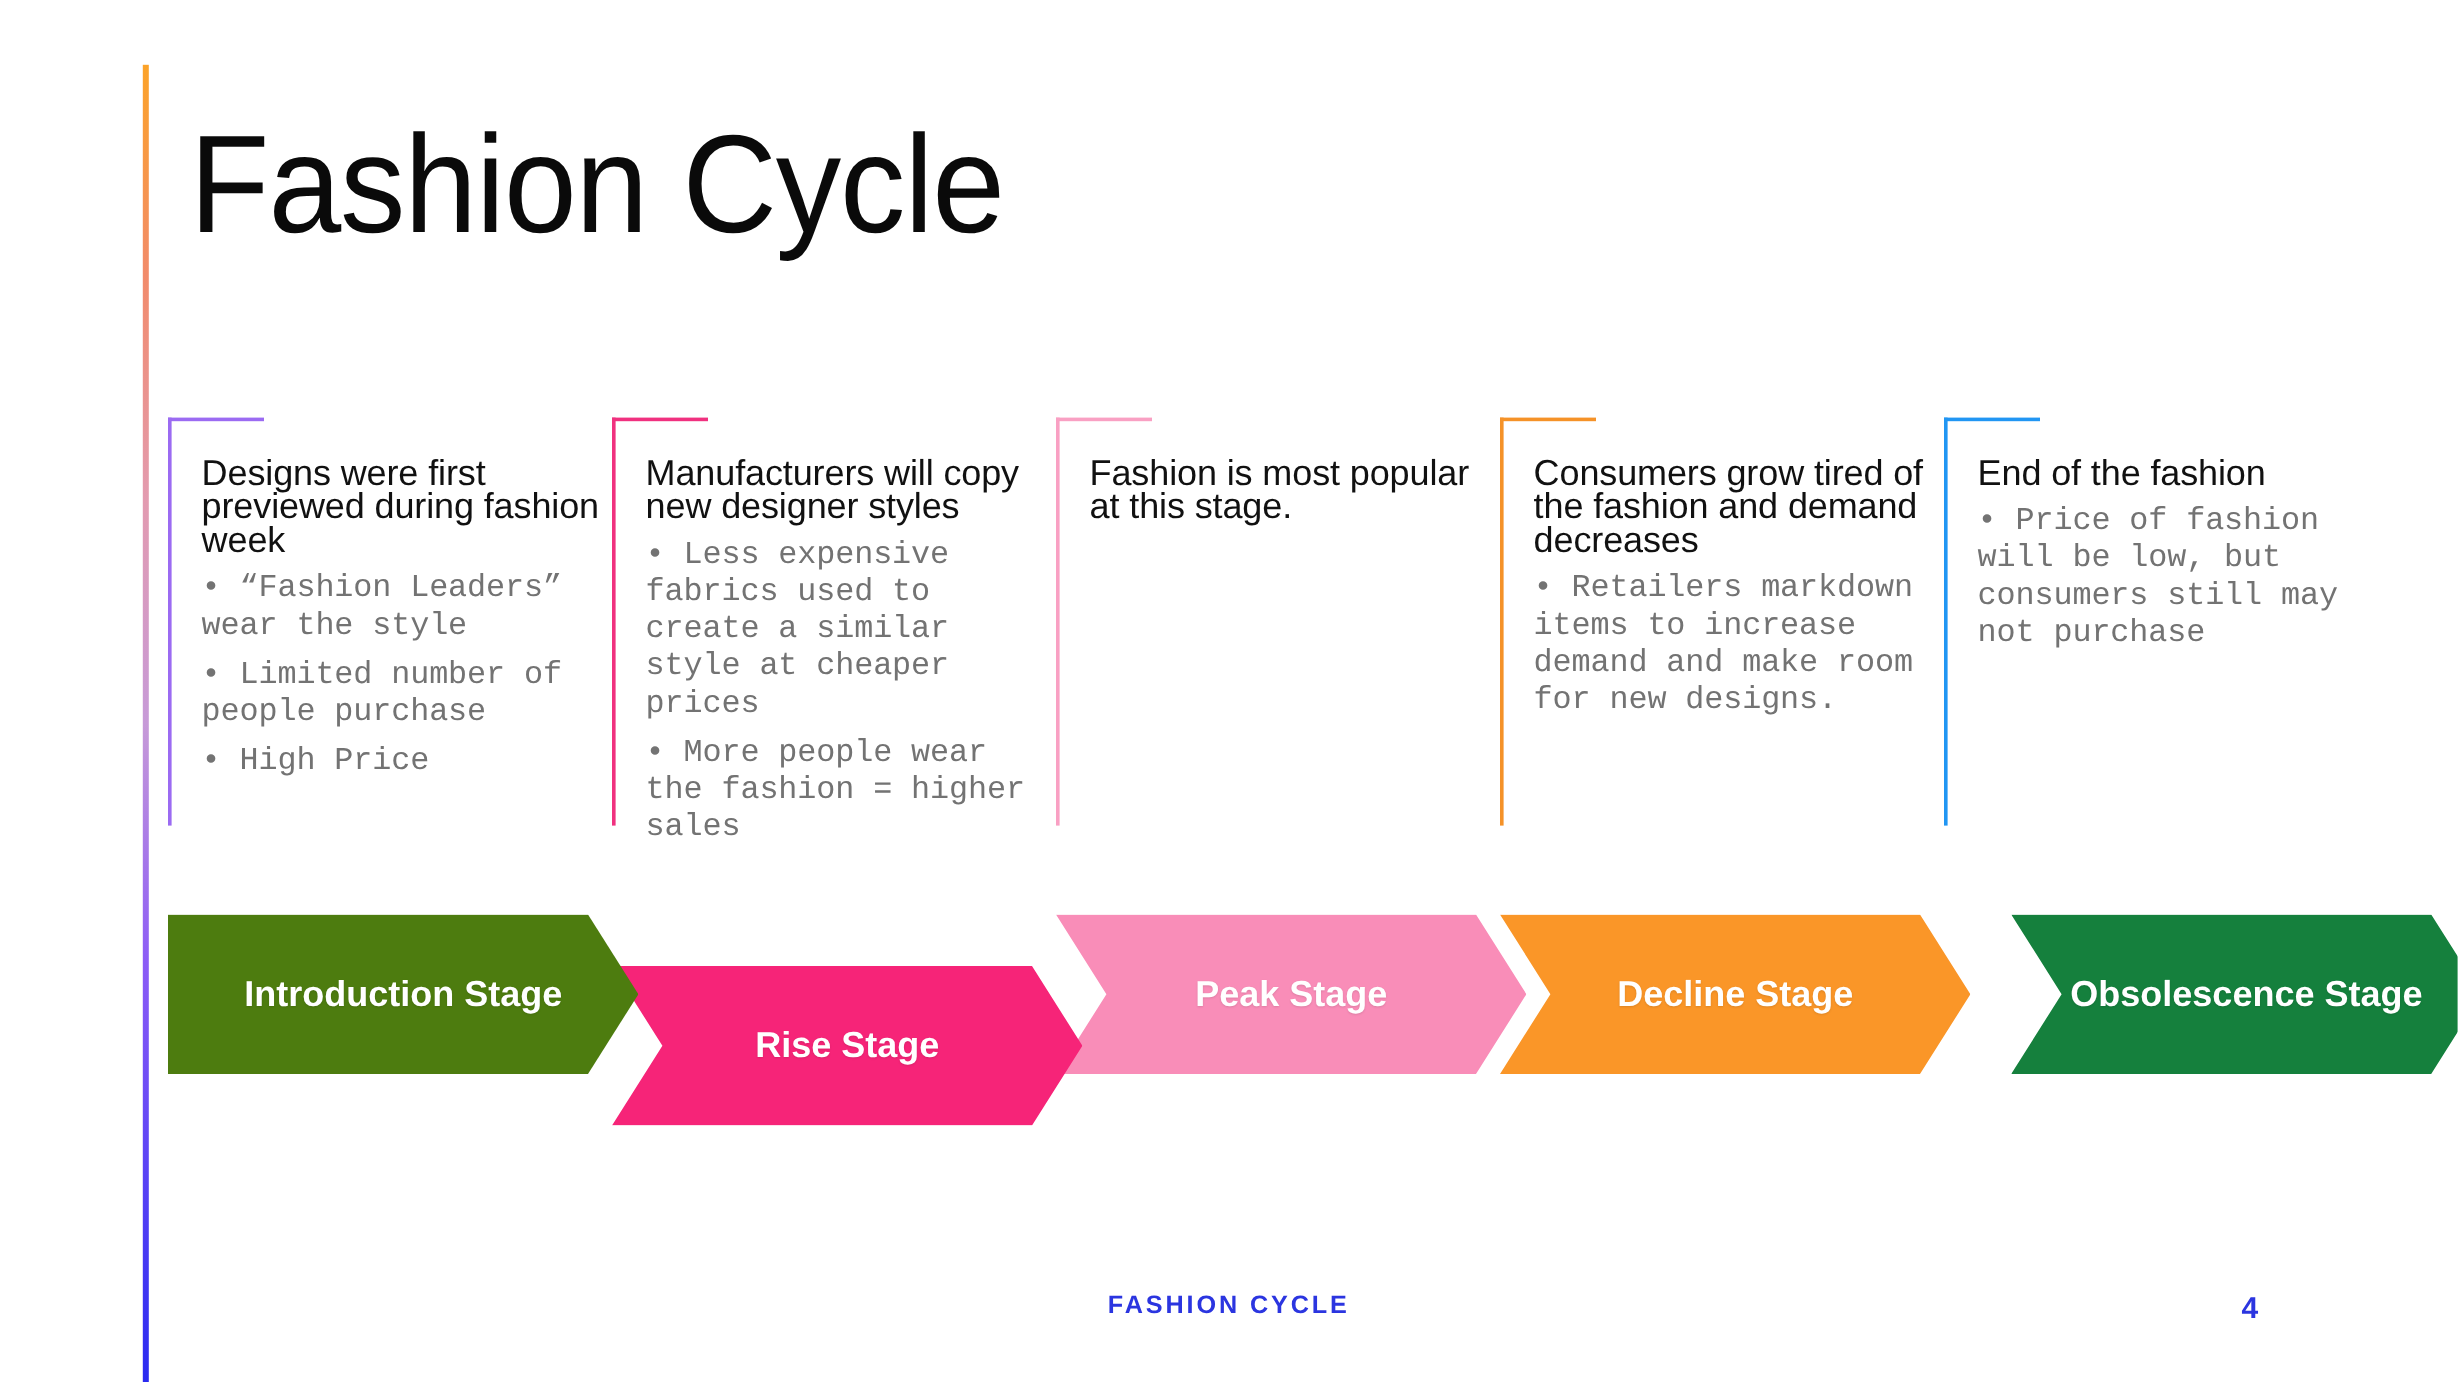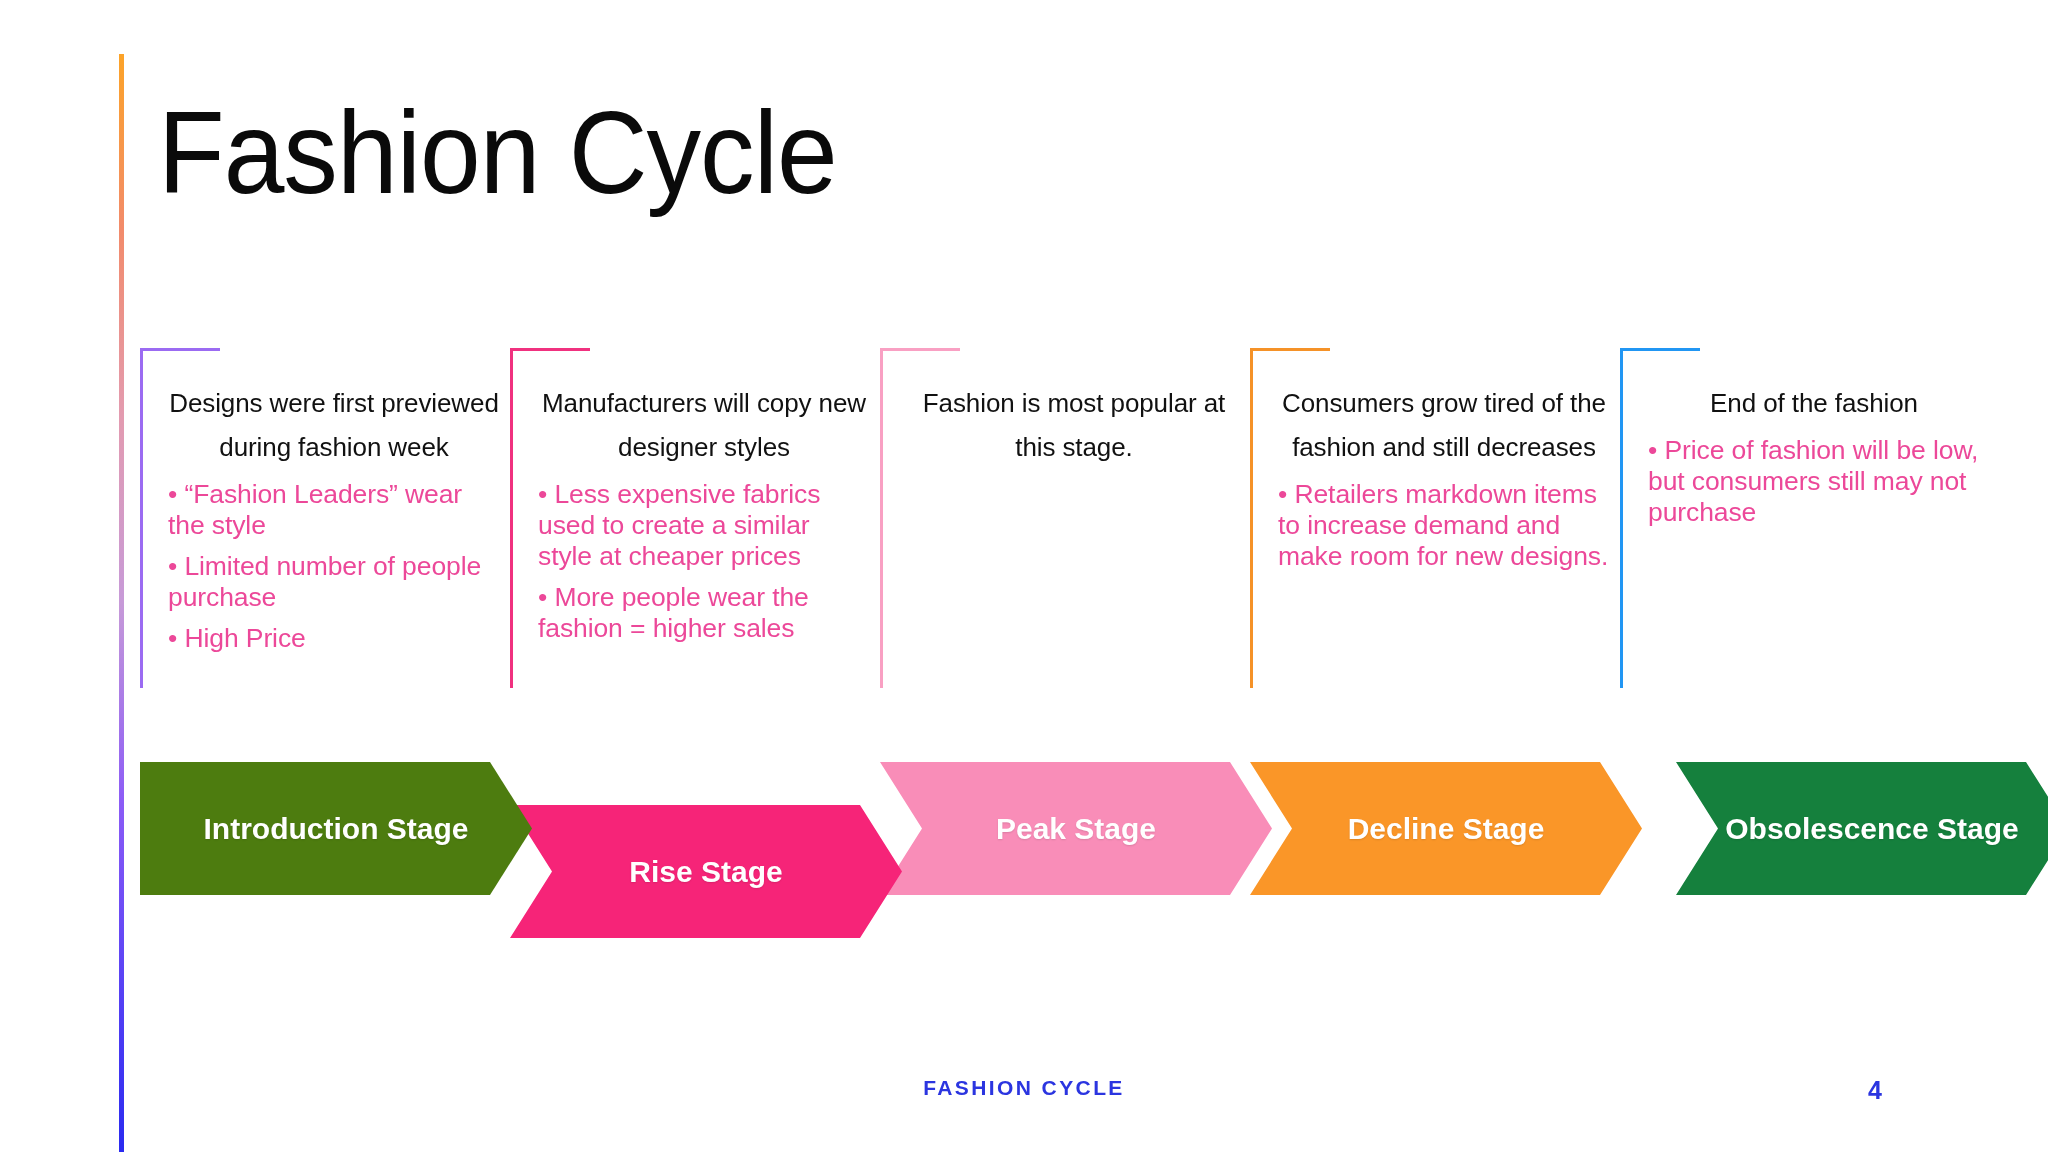--- a/index.html
+++ b/index.html
@@ -58,34 +58,34 @@
     width:80px; height:340px;
     border-left:3px solid currentColor;
     border-top:3px solid currentColor;
   }
   .col-body {
     position:absolute;
     left:28px; top:21px;
     width:332px;
   }
   .col-lead {
-    font-size:26px;
-    line-height:44px;
+    font-size:30px;
+    line-height:28px;
     color:#111;
     margin-bottom:10px;
     letter-spacing:-0.1px;
-    text-align:center;
   }
   .col-bullets { list-style:none; }
   .col-bullets li {
     font-size:26.5px;
     line-height:31px;
-    color:#ec4899;
+    color:#737373;
     margin-bottom:10px;
     letter-spacing:-0.1px;
+    font-family:Liberation Mono, monospace;
   }
 
   
   #chevron-band {
     position:absolute;
     left:140px; top:762px;
     width:1872px; height:133px;
   }
   .chevron {
     position:absolute;
@@ -155,21 +155,21 @@
     </div>
     <div class="column" style="left: 740px;">
       <div class="col-bracket" style="color: rgb(249, 160, 195);"></div>
       <div class="col-body">
         <p class="col-lead">Fashion is most popular at this stage.</p>
       </div>
     </div>
     <div class="column" style="left: 1110px;">
       <div class="col-bracket" style="color: rgb(245, 146, 40);"></div>
       <div class="col-body">
-        <p class="col-lead">Consumers grow tired of the fashion and still decreases</p>
+        <p class="col-lead">Consumers grow tired of the fashion and demand decreases</p>
         <ul class="col-bullets">
           <li>• Retailers markdown items to increase demand and make room for new designs.</li>
         </ul>
       </div>
     </div>
     <div class="column" style="left: 1480px;">
       <div class="col-bracket" style="color: rgb(33, 150, 243);"></div>
       <div class="col-body">
         <p class="col-lead">End of the fashion</p>
         <ul class="col-bullets">

